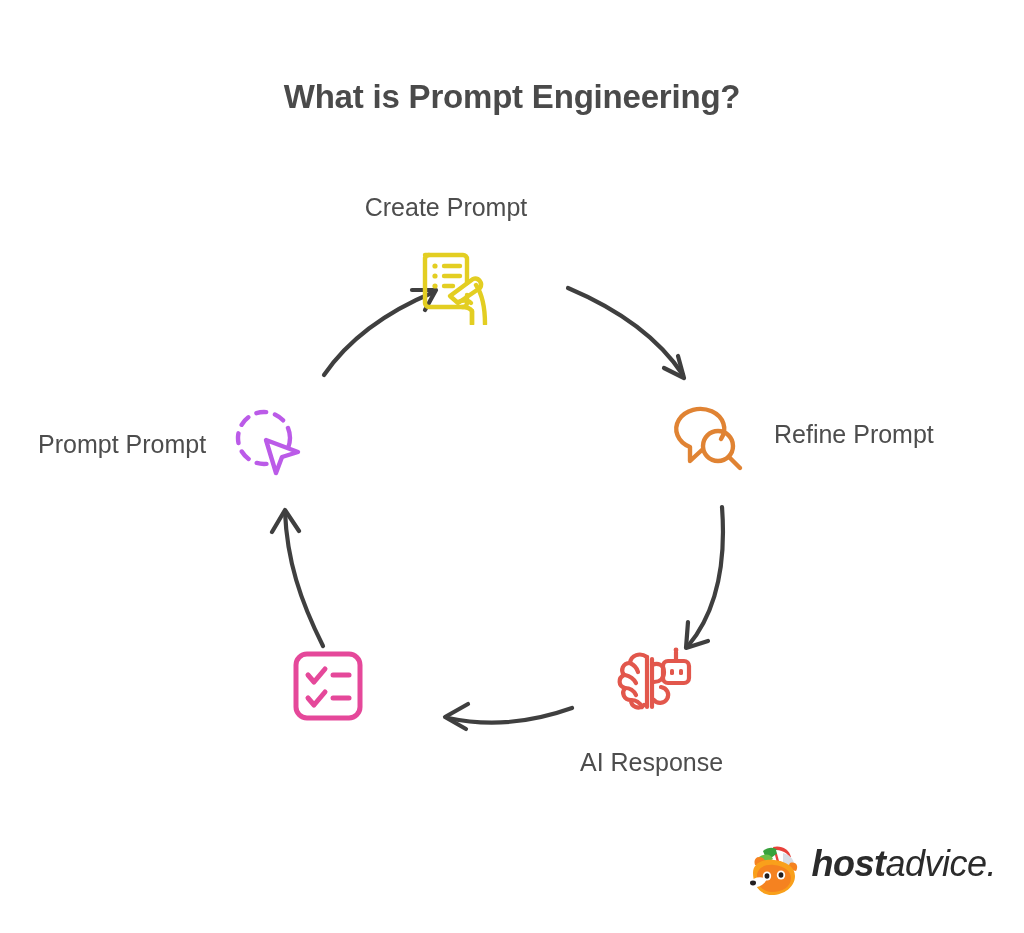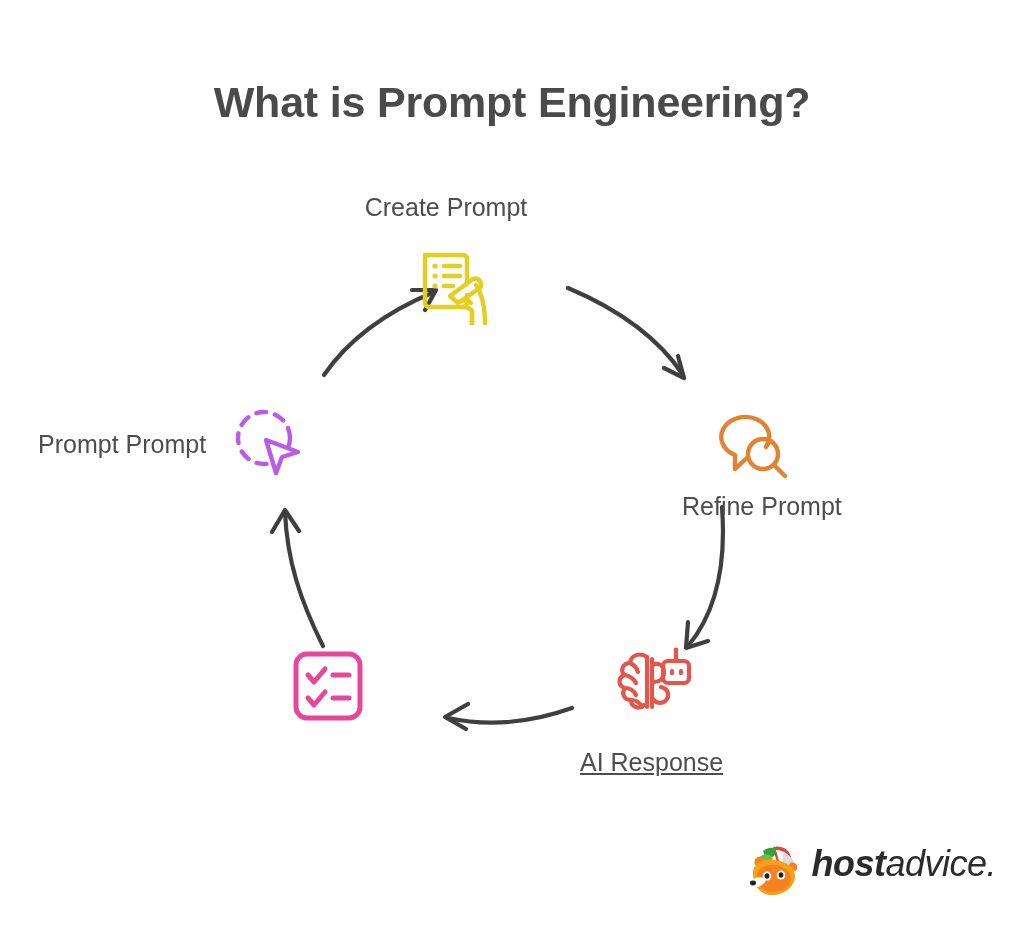--- a/index.html
+++ b/index.html
@@ -21,21 +21,21 @@
     inset: 0;
   }
 
   
   .title {
     position: absolute;
     top: 78px;
     left: 0;
     width: 1024px;
     text-align: center;
-    font-size: 43px;
+    font-size: 33px;
     font-weight: bold;
     color: #4a4a4a;
     letter-spacing: -0.2px;
   }
 
   
   .cycle {
     position: absolute;
     top: 160px;
     left: 0;
@@ -68,33 +68,33 @@
   
   .node-create {
     left: 0; top: 32px;
     width: 892px;
     flex-direction: column;
     align-items: center;
   }
   .node-create .node-label { margin-bottom: 10px; }
 
   .node-refine {
-    left: 660px; top: 235px;
-    flex-direction: column;
+    left: 660px; top: 227px;
+    flex-direction: row;
     align-items: center;
     justify-content: flex-end;
   }
   .node-refine .node-label { margin-left: 22px; }
 
   .node-ai {
     left: 580px; top: 485px;
     flex-direction: column;
     align-items: center;
   }
-  .node-ai .node-label { margin-top: 18px; text-decoration: underline; }
+  .node-ai .node-label { margin-top: 18px; }
 
   .node-evaluate {
     left: 248px; top: 485px;
     flex-direction: column;
     align-items: center;
     width: 160px;
   }
   .node-evaluate .node-label {
     margin-top: 18px;
     text-align: center;

